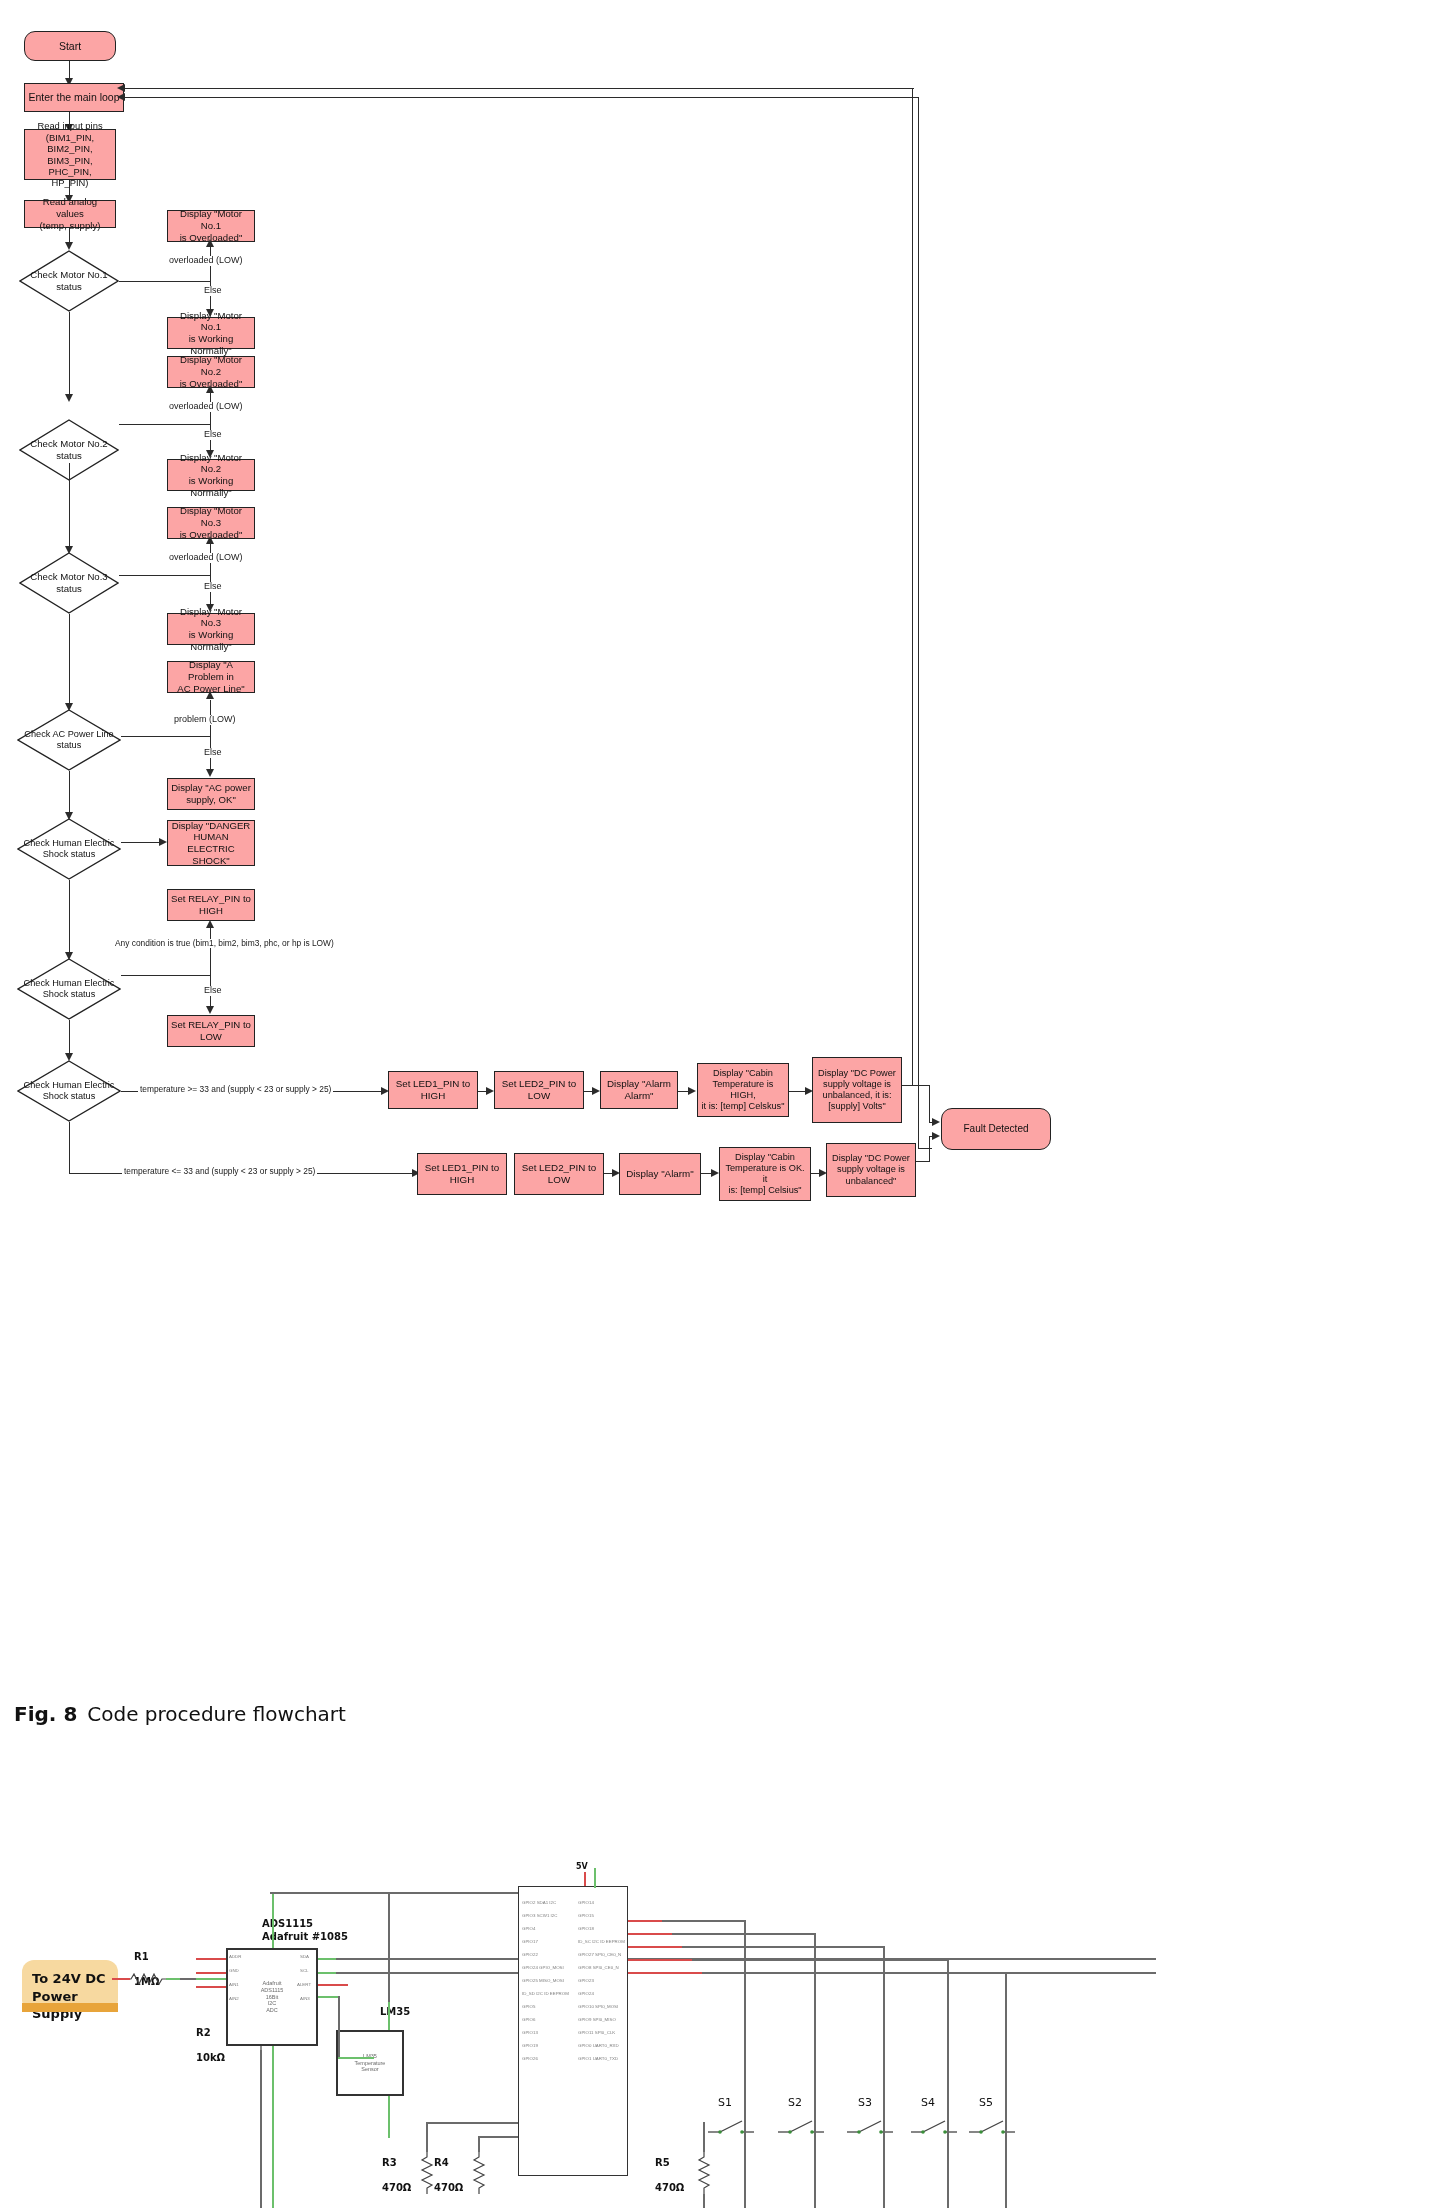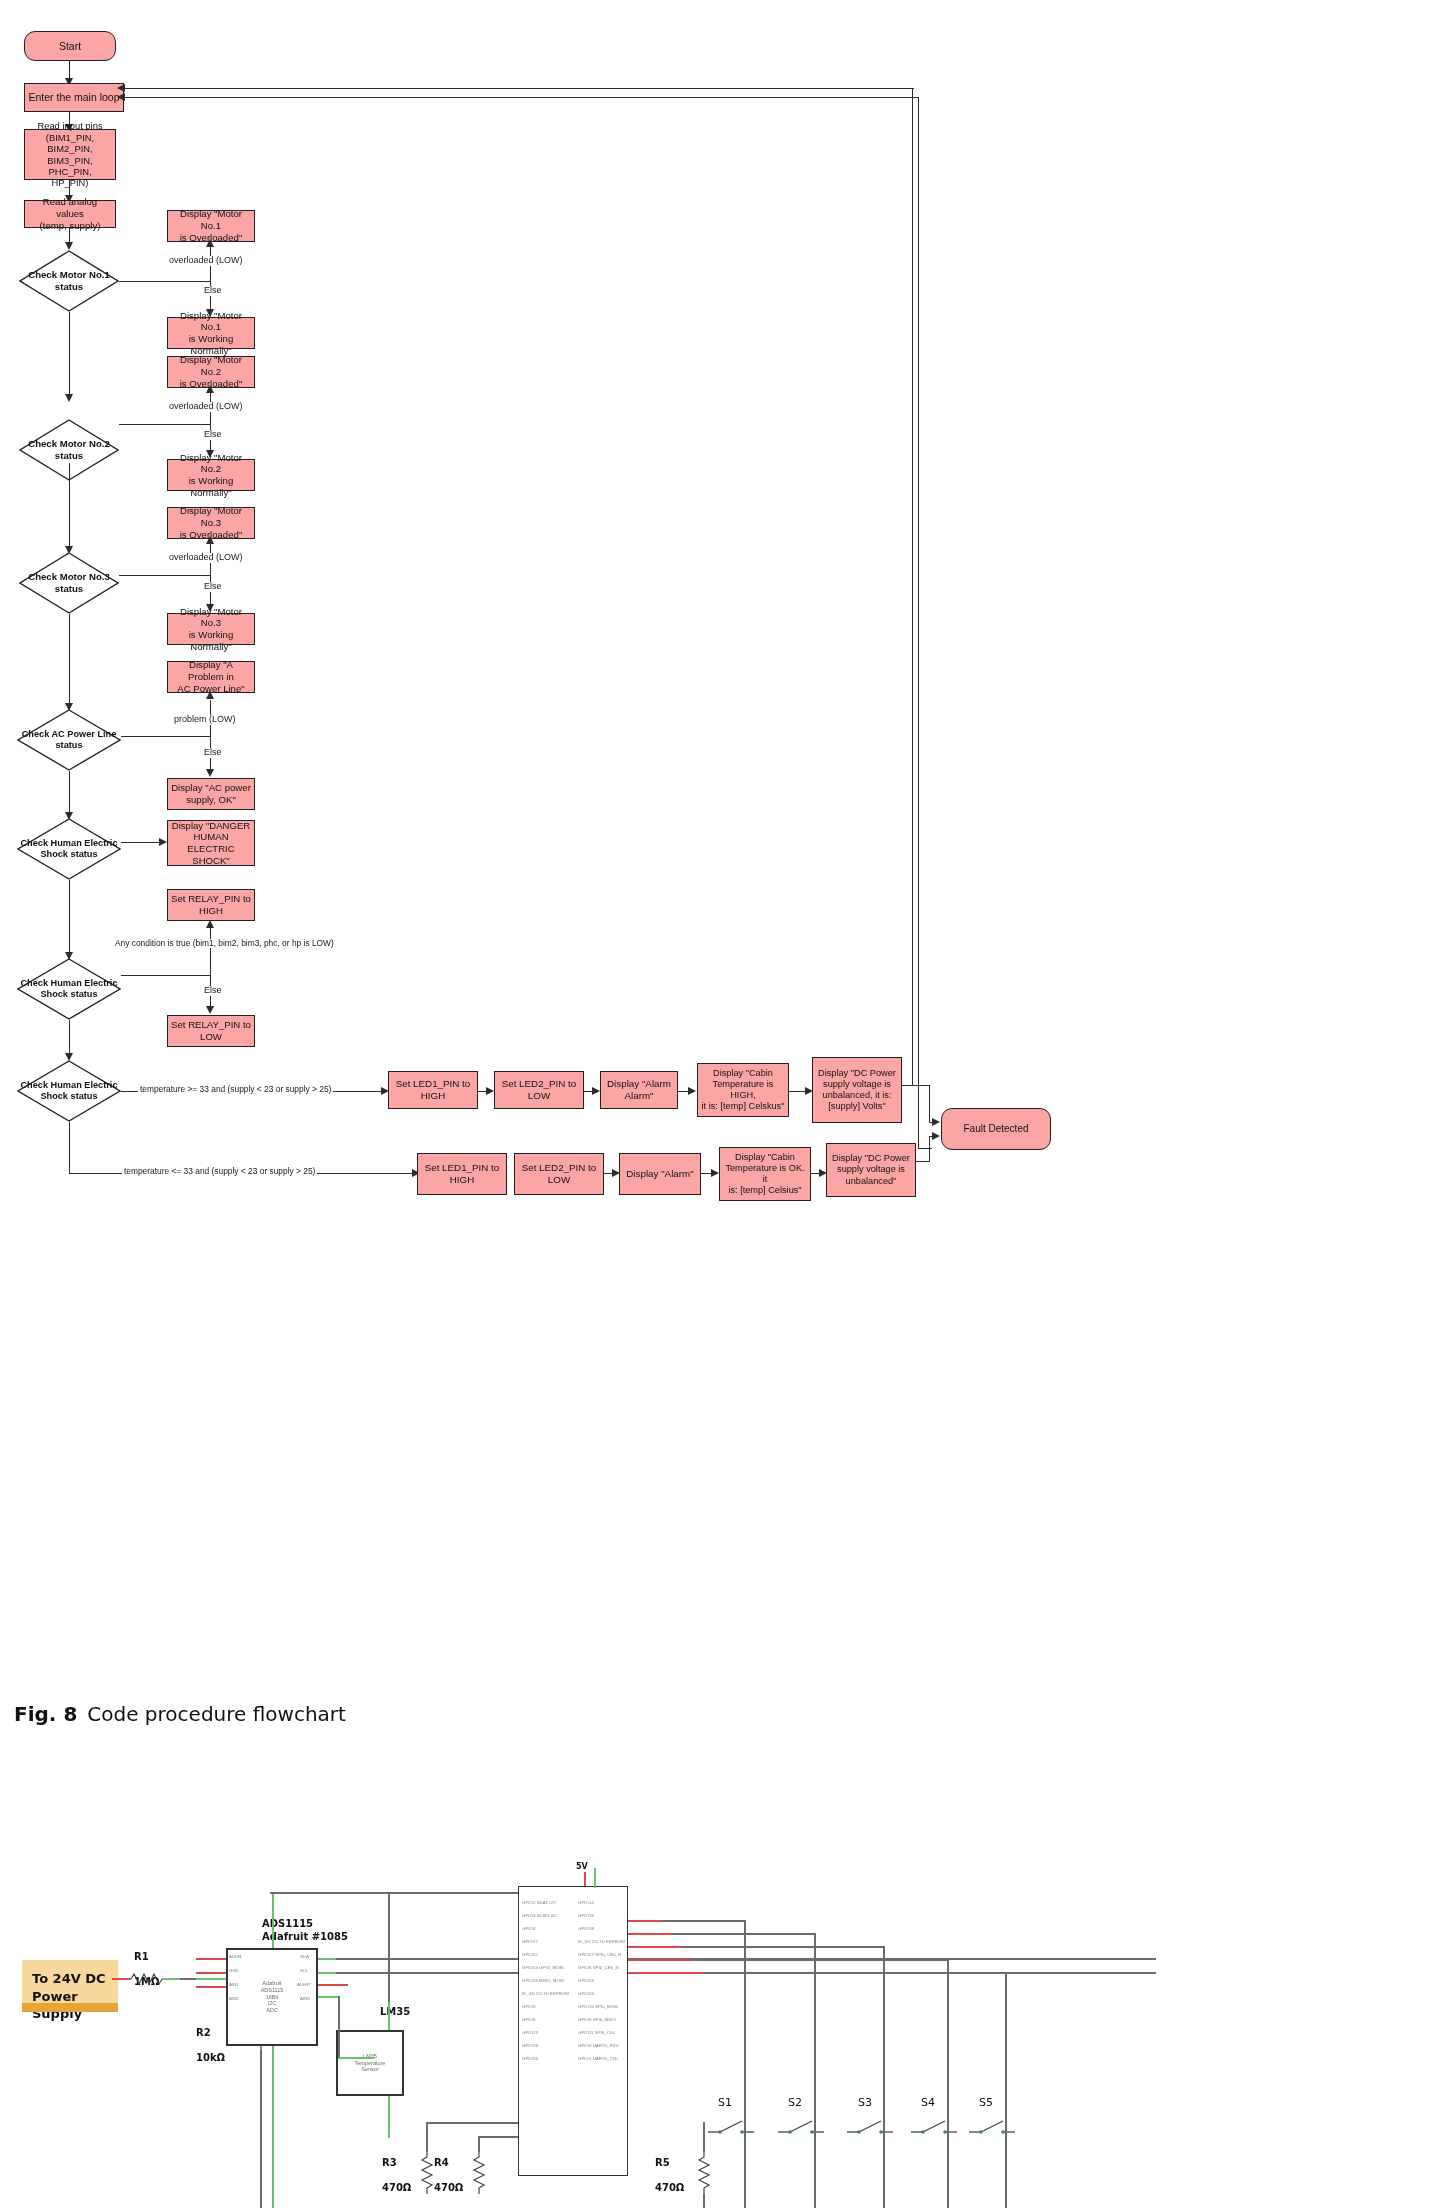--- a/index.html
+++ b/index.html
@@ -15,21 +15,21 @@
   .node{
     position:absolute;box-sizing:border-box;
     border:1.4px solid #222;background:#fca5a5;
     display:flex;align-items:center;justify-content:center;
     text-align:center;line-height:1.22;
     font-size:10.5px;color:#111;padding:2px 3px;
     white-space:pre-line;
   }
   .node.term{border-radius:11px;}
   .diamond{
-    position:absolute;box-sizing:border-box;font-weight:bold;
+    position:absolute;box-sizing:border-box;
   }
   .diamond .dshape{
     position:absolute;inset:0;
   }
   .diamond .dtext{
     position:absolute;inset:0;display:flex;align-items:center;justify-content:center;
     text-align:center;font-size:10.5px;line-height:1.25;color:#111;white-space:pre-line;
   }
   .edge{position:absolute;background:#2b2b2b;}
   .edge.h{height:1.4px;}
@@ -333,21 +333,21 @@
   <div class="caption">
     <b>Fig. 8</b><span class="cap-txt">Code procedure flowchart</span>
   </div>
 
   <div class="circuit">
 
     <div class="clabel" style="left:576px;top:2px;font-size:8px;">5V</div>
     <div class="cwire v" style="left:584px;top:12px;height:50px;background:#d94b4b;"></div>
     <div class="cwire v green" style="left:594px;top:30px;height:40px;"></div>
 
-    <div class="cnote" style="left:22px;top:100px;width:96px;height:52px;">To 24V DC
+    <div class="cnote" style="left:22px;top:100px;width:96px;height:52px;border-radius:12px;">To 24V DC
 Power Supply</div>
 
     <div class="clabel" style="left:134px;top:78px;">
       <span>R1</span><br>
       <span>1MΩ</span>
     </div>
     <svg class="res" style="left:126px;top:112px;width:42px;height:14px;" viewBox="0 0 42 14">
       <polyline points="0,7 5,7 8,2 13,12 18,2 23,12 28,2 33,12 36,7 42,7" fill="none" stroke="#444" stroke-width="1.2"></polyline>
     </svg>
     <div class="cwire h red" style="left:112px;top:118px;width:18px;"></div>

